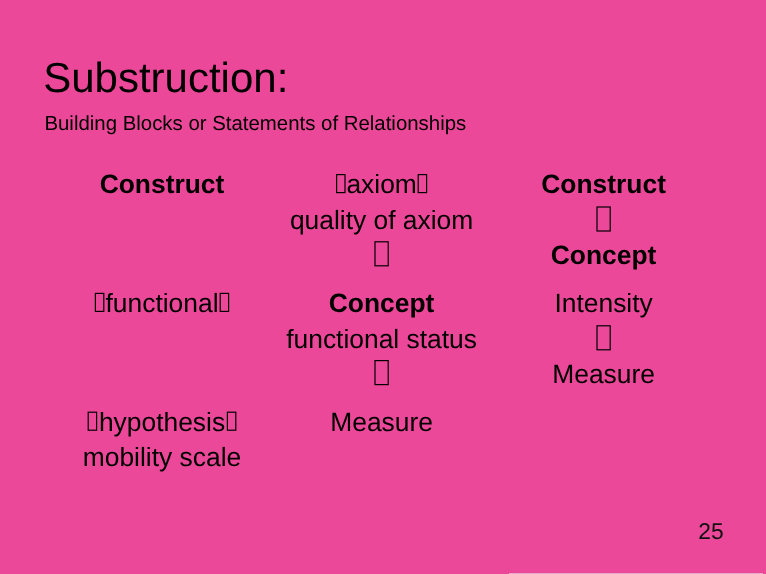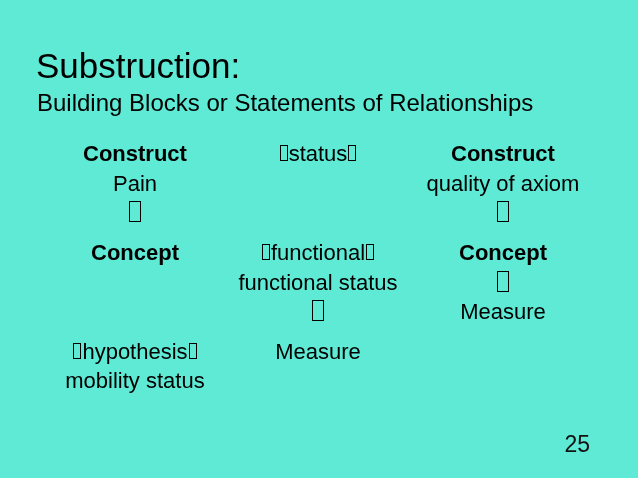--- a/index.html
+++ b/index.html
@@ -1,33 +1,33 @@
 <!DOCTYPE html>
 <html><head>
 <meta charset="utf-8">
 <style>
   html,body{margin:0;padding:0;background:#e8e8e8;}
   .slide{
     position:relative;
     width:638px;height:478px;
-    background:#5eead4;
+    background:#ec4899;
     font-family:"Liberation Sans","DejaVu Sans",sans-serif;
     color:#000;
     overflow:hidden;
     margin:0 auto;
   }
   .title{
     position:absolute;left:36px;top:46px;
     font-size:35px;line-height:40px;
     letter-spacing:0;
     white-space:nowrap;
   }
   .subtitle{
     position:absolute;left:37px;top:88px;
-    font-size:24px;line-height:30px;
+    font-size:17px;line-height:30px;
     white-space:nowrap;
   }
   .grid{
     position:absolute;left:45px;top:140px;width:550px;
     display:grid;
     grid-template-columns:180px 186px 184px;
     grid-template-rows:30px 29px 40px 30px 29px 40px 29px 30px;
     text-align:center;
   }
   .cell{
@@ -46,76 +46,76 @@
     margin:0 1px;
   }
   .tofu-big{
     display:inline-block;
     width:12px;height:21px;
     border:1.6px solid #000;
     box-sizing:border-box;
     margin-top:2px;
   }
   .page-num{
-    position:absolute;top:433px;right:48px;
-    font-size:23px;line-height:22px;
+    position:absolute;top:433px;right:35px;
+    font-size:19px;line-height:22px;
     color:#111;
   }
 </style>
 </head>
 <body>
 
 <div class="slide">
 
   <div class="title">Substruction:</div>
   <div class="subtitle">Building Blocks or Statements of Relationships</div>
 
   <div class="grid">
 
     <div class="cell bold">Construct</div>
     <div class="cell">
-      <span class="term"><span class="tofu"></span><span>status</span><span class="tofu"></span></span>
+      <span class="term"><span class="tofu"></span><span>axiom</span><span class="tofu"></span></span>
     </div>
     <div class="cell bold">Construct</div>
 
-    <div class="cell">Pain</div>
     <div class="cell"></div>
     <div class="cell">quality of axiom</div>
 
     <div class="cell">
         <span class="tofu-big"></span>
       </div>
     <div class="cell"></div>
     <div class="cell">
         <span class="tofu-big"></span>
       </div>
 
     <div class="cell bold">Concept</div>
     <div class="cell">
       <span class="term"><span class="tofu"></span><span>functional</span><span class="tofu"></span></span>
     </div>
     <div class="cell bold">Concept</div>
 
+    <div class="cell">Intensity</div>
     <div class="cell"></div>
     <div class="cell">functional status</div>
 
     <div class="cell">
         <span class="tofu-big"></span>
       </div>
     <div class="cell"></div>
     <div class="cell">
         <span class="tofu-big"></span>
       </div>
 
     <div class="cell">Measure</div>
     <div class="cell">
       <span class="term"><span class="tofu"></span><span>hypothesis</span><span class="tofu"></span></span>
     </div>
     <div class="cell">Measure</div>
 
     <div class="cell"></div>
-    <div class="cell">mobility status</div>
+    <div class="cell">mobility scale</div>
 
   </div>
 
   <div class="page-num">25</div>
 
 </div>
 
 </body></html>

